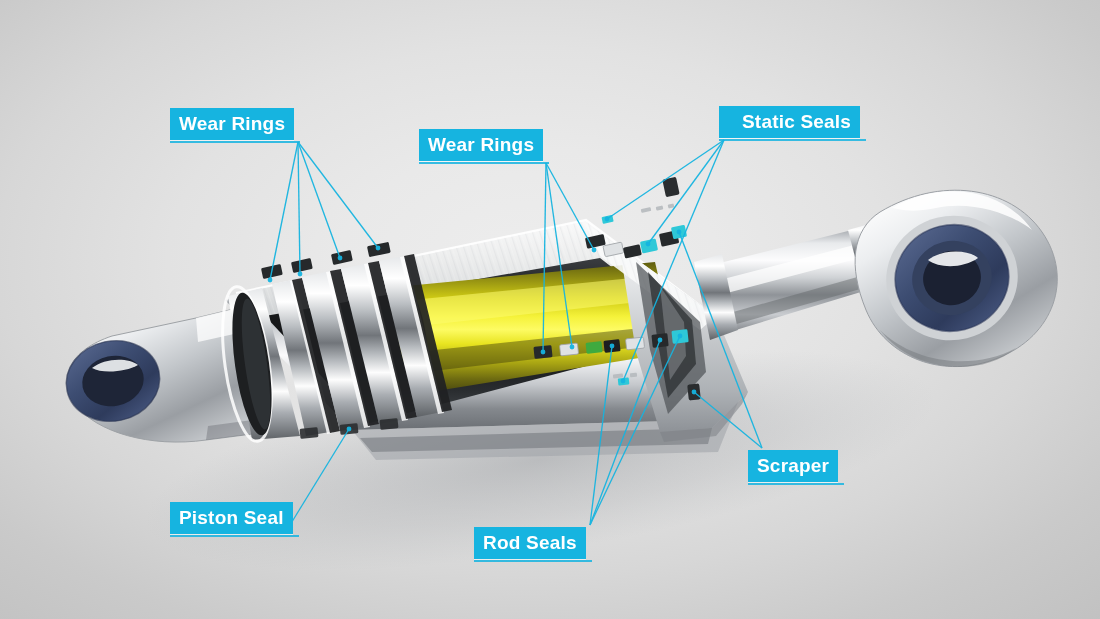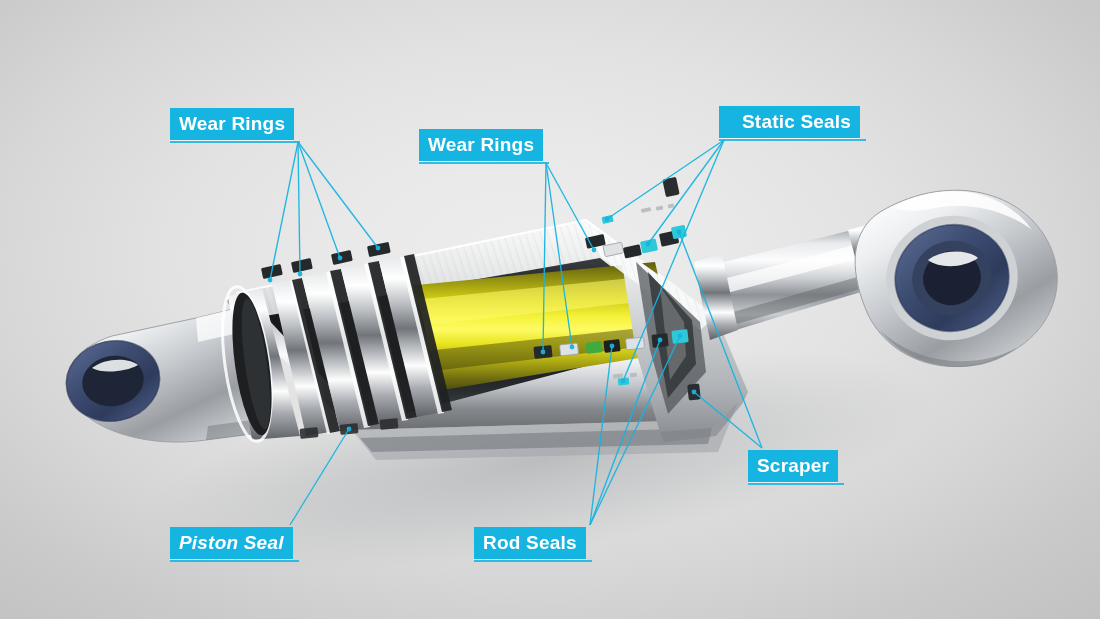--- a/index.html
+++ b/index.html
@@ -34,21 +34,21 @@
   }
   .label::after{
     content:"";position:absolute;left:0;right:-6px;bottom:-3px;height:2px;
     background:var(--cy,#16b4e0);opacity:.85;
   }
   .lbl-wear1{left:170px;top:108px;}
   .lbl-wear2{left:419px;top:129px;}
   .lbl-static{left:719px;top:106px;padding-left:23px;}
   .lbl-scraper{left:748px;top:450px;}
   .lbl-rod{left:474px;top:527px;}
-  .lbl-piston{left:170px;top:527px;font-style:italic;}
+  .lbl-piston{left:170px;top:502px;}
 </style>
 </head>
 <body>
 
 <div id="stage">
 
   <svg id="art" viewBox="0 0 1100 619">
     <defs>
 
       <radialGradient id="gShadow" cx="50%" cy="50%" r="50%">

